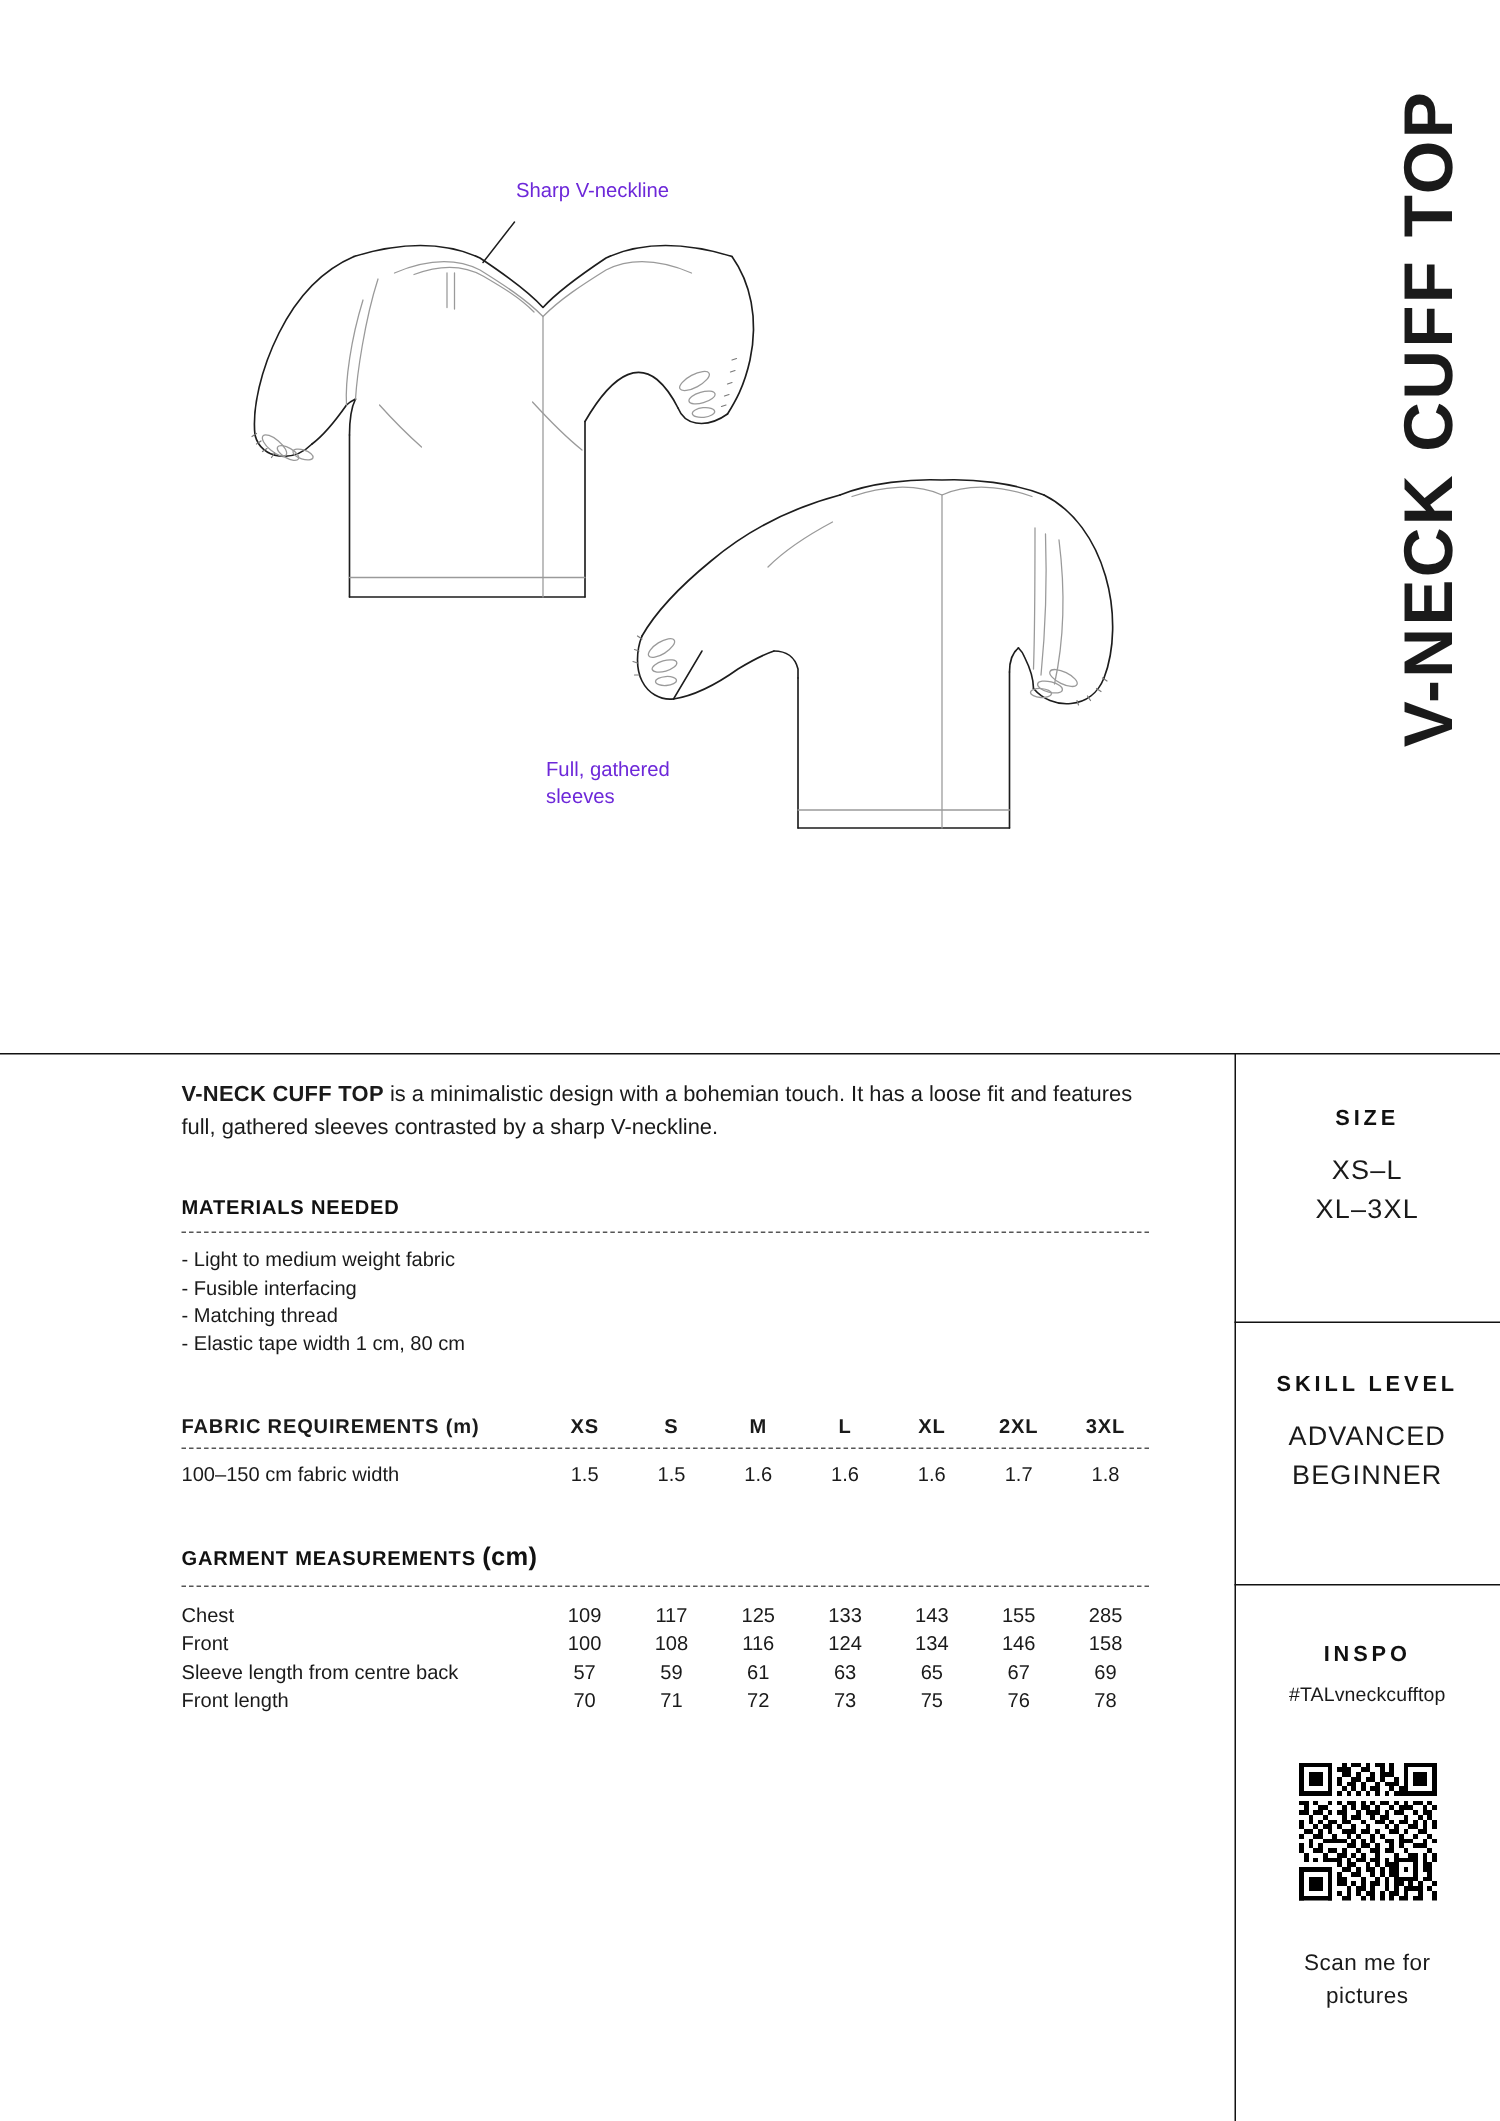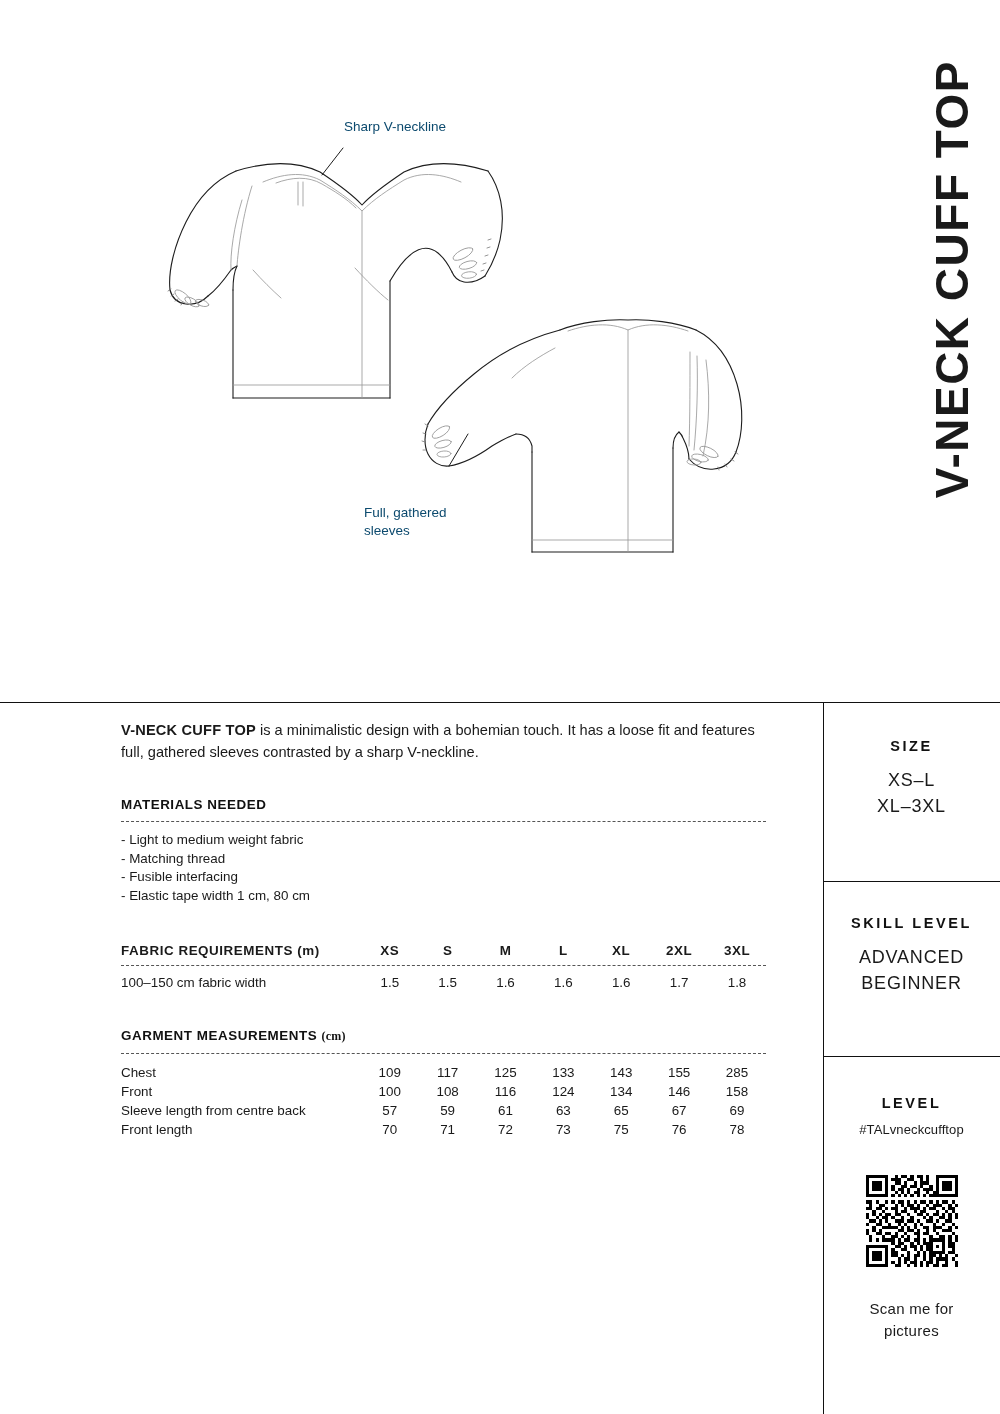--- a/index.html
+++ b/index.html
@@ -44,21 +44,21 @@
     position: absolute;
     left: 0; top: 0;
     width: 840px; height: 700px;
   }
   .tech-area svg { display: block; }
 
   .callout-text {
     position: absolute;
     font-size: 13.5px;
     line-height: 1.35;
-    color: #0c4a6e;
+    color: #6d28d9;
     font-family: "Liberation Sans", sans-serif;
     white-space: nowrap;
   }
   #callout-neckline { left: 344px; top: 118px; }
   #callout-sleeves  { left: 364px; top: 504px; }
 
   
   .hrule-main {
     position: absolute;
     left: 0; top: 702px;
@@ -99,23 +99,22 @@
   }
 
   .section-head {
     font-size: 13.4px;
     font-weight: 700;
     letter-spacing: 0.55px;
     margin: 0 0 9px 0;
     color: #111;
   }
   .section-head .unit {
-    font-size: 12px;
+    font-size: 17px;
     letter-spacing: 0.2px;
-    font-family: Liberation Serif, serif;
   }
 
   .dashline {
     height: 0;
     border-top: 1.3px dashed #555;
     margin: 0 0 9px 0;
   }
 
   .mat-list {
     list-style: none;
@@ -384,22 +383,22 @@
 
 <div class="main-col">
 
   <p class="intro"><b>V-NECK CUFF TOP</b><span> is a minimalistic design with a bohemian touch.  It has a loose fit and features full, gathered sleeves contrasted by a sharp V-neckline.</span></p>
 
   <div class="block">
     <div class="section-head">MATERIALS NEEDED</div>
     <div class="dashline"></div>
     <ul class="mat-list">
       <li>- Light to medium weight fabric</li>
+      <li>- Fusible interfacing</li>
       <li>- Matching thread</li>
-      <li>- Fusible interfacing</li>
       <li>- Elastic tape width 1 cm, 80 cm</li>
     </ul>
   </div>
 
   <div class="block">
     <table class="spec">
       <thead>
         <tr class="headrow-title">
           <th class="rowlabel fab-label-w"><span>FABRIC REQUIREMENTS</span>
             <span class="unit">(m)</span></th>
@@ -490,21 +489,21 @@
   <div class="side-val">XL–3XL</div>
 </div>
 
 <div class="side-panel" id="panel-skill">
   <div class="side-title">SKILL LEVEL</div>
   <div class="side-val">ADVANCED</div>
   <div class="side-val">BEGINNER</div>
 </div>
 
 <div class="side-panel" id="panel-inspo">
-  <div class="side-title">LEVEL</div>
+  <div class="side-title">INSPO</div>
   <div class="side-hashtag">#TALvneckcufftop</div>
 
   <div class="qr-wrap">
     <svg width="92" height="92" viewBox="0 0 29 29" shape-rendering="crispEdges" xmlns="http://www.w3.org/2000/svg">
       <rect width="29" height="29" fill="#ffffff"></rect>
       <g fill="#000000">
 
         <rect x="0" y="0" width="7" height="1"></rect>
           <rect x="0" y="6" width="7" height="1"></rect>
         <rect x="0" y="0" width="1" height="7"></rect>

